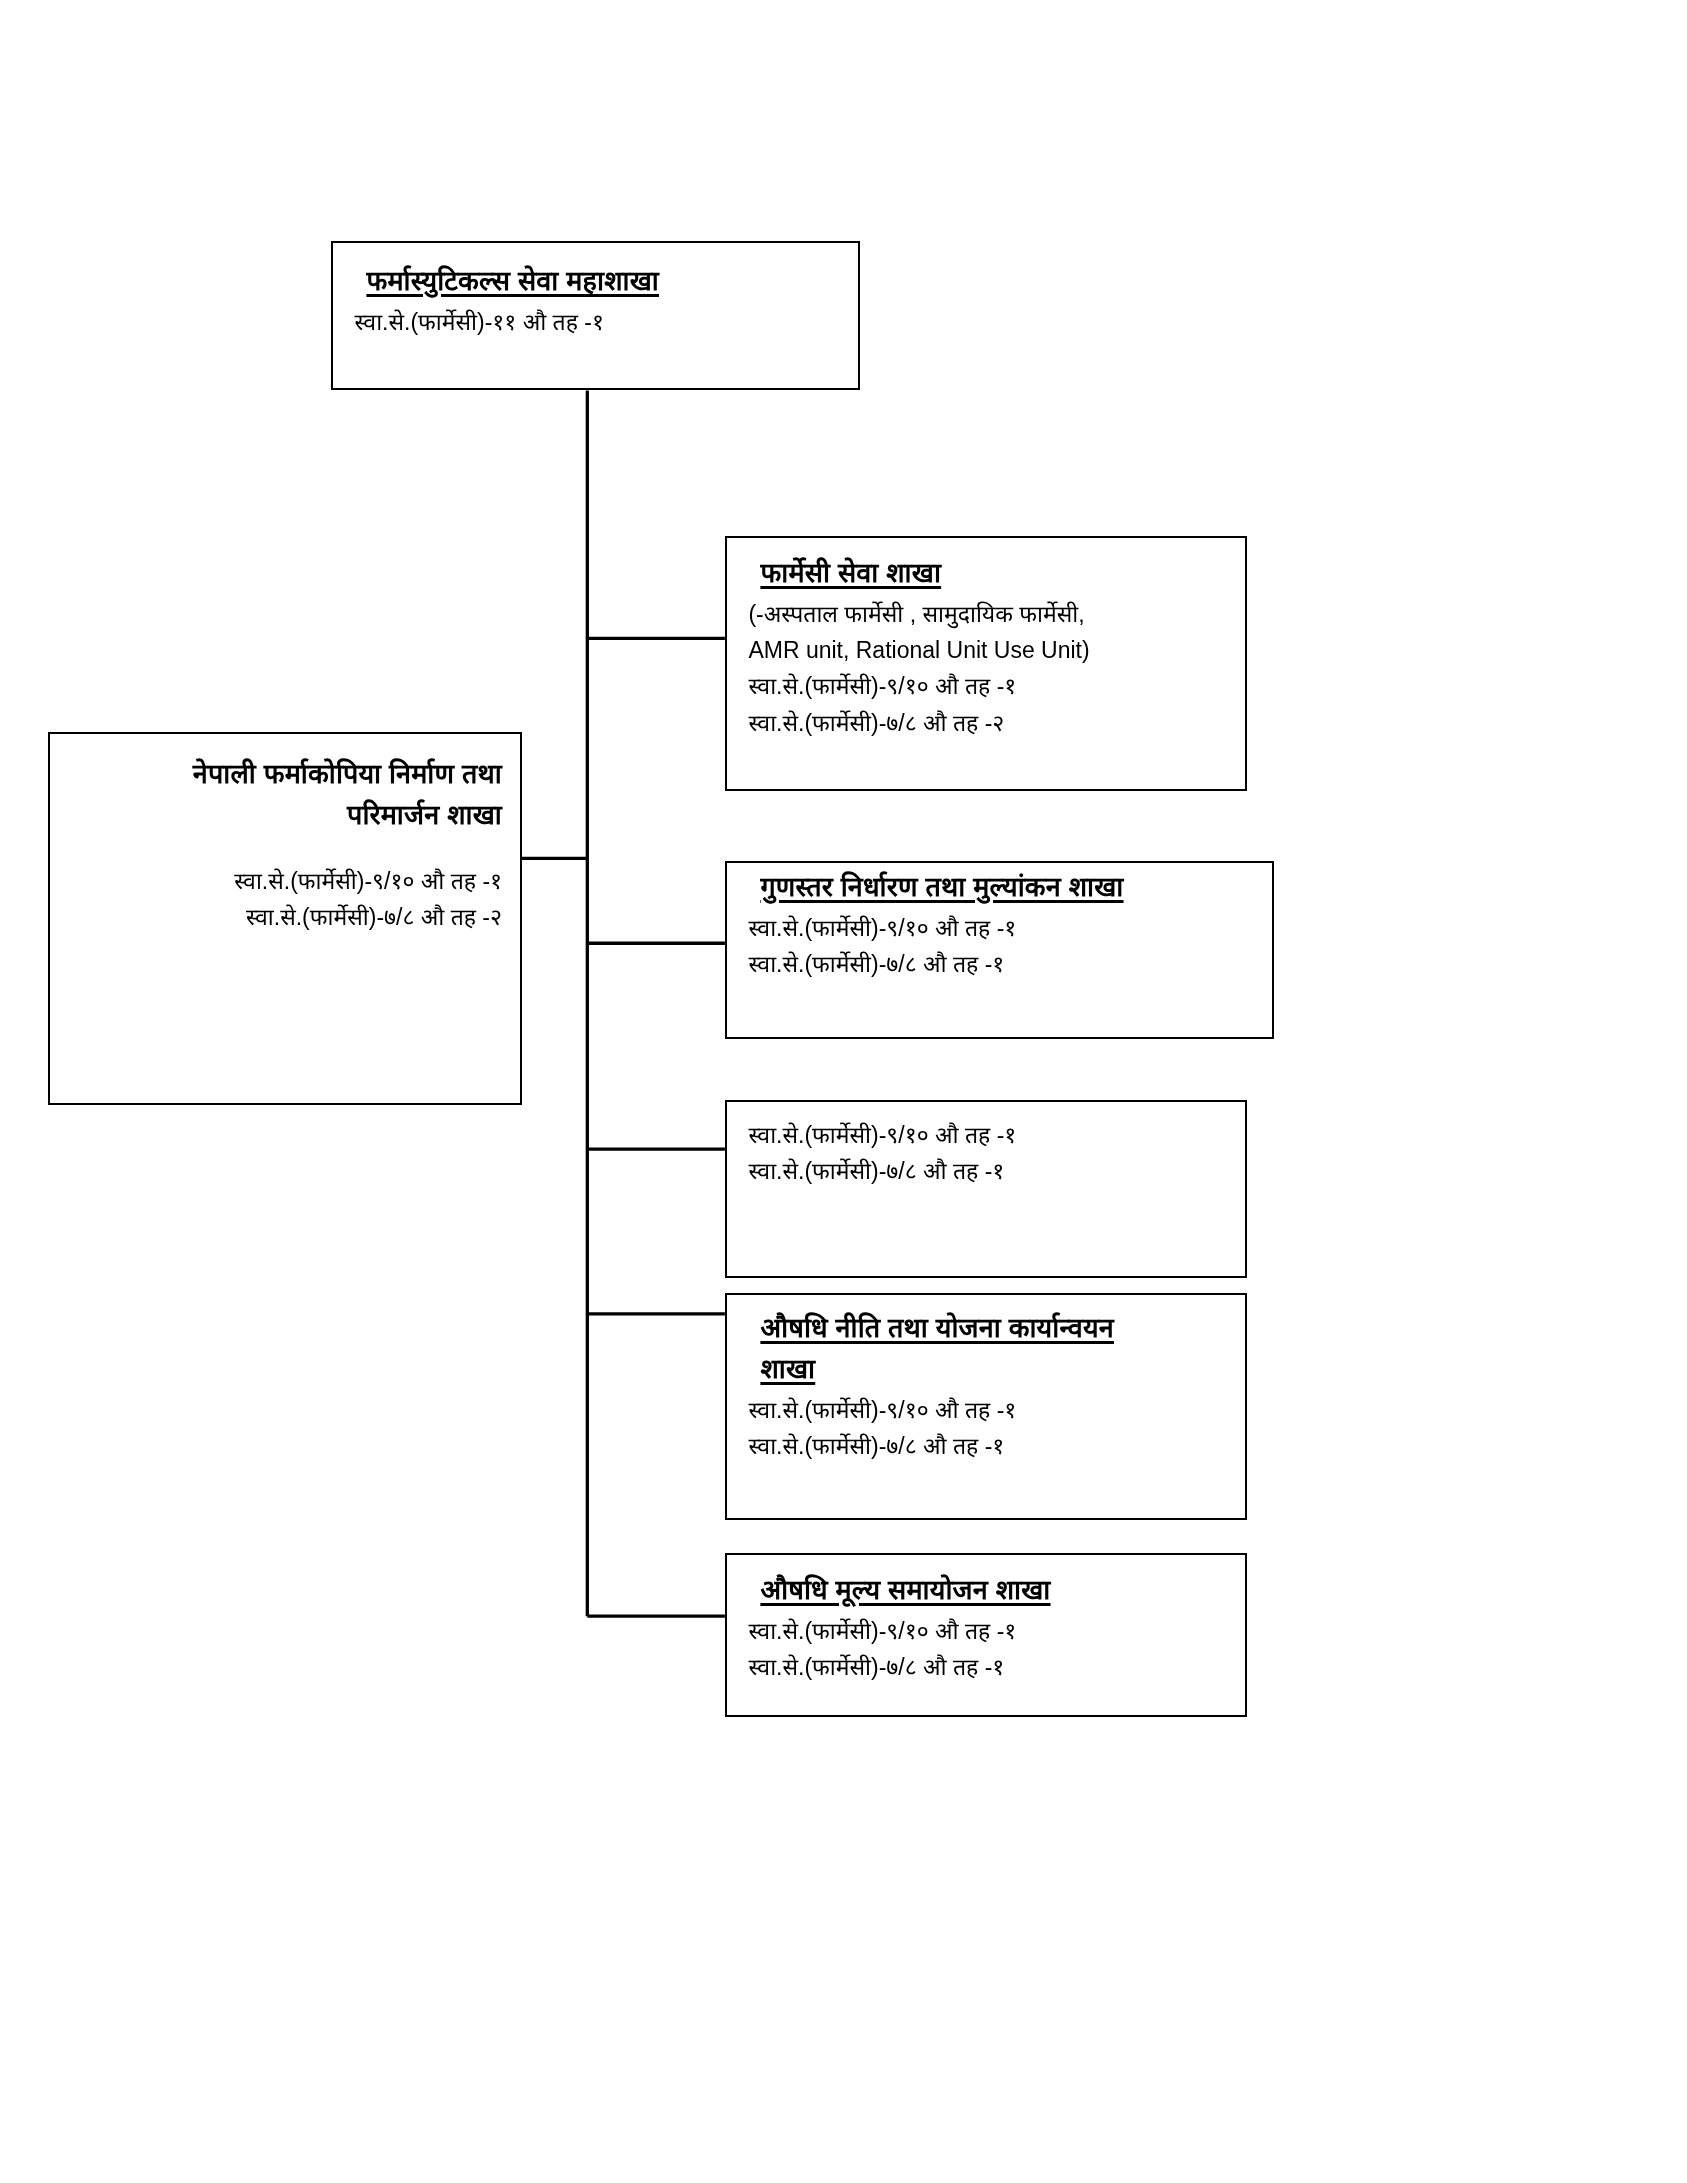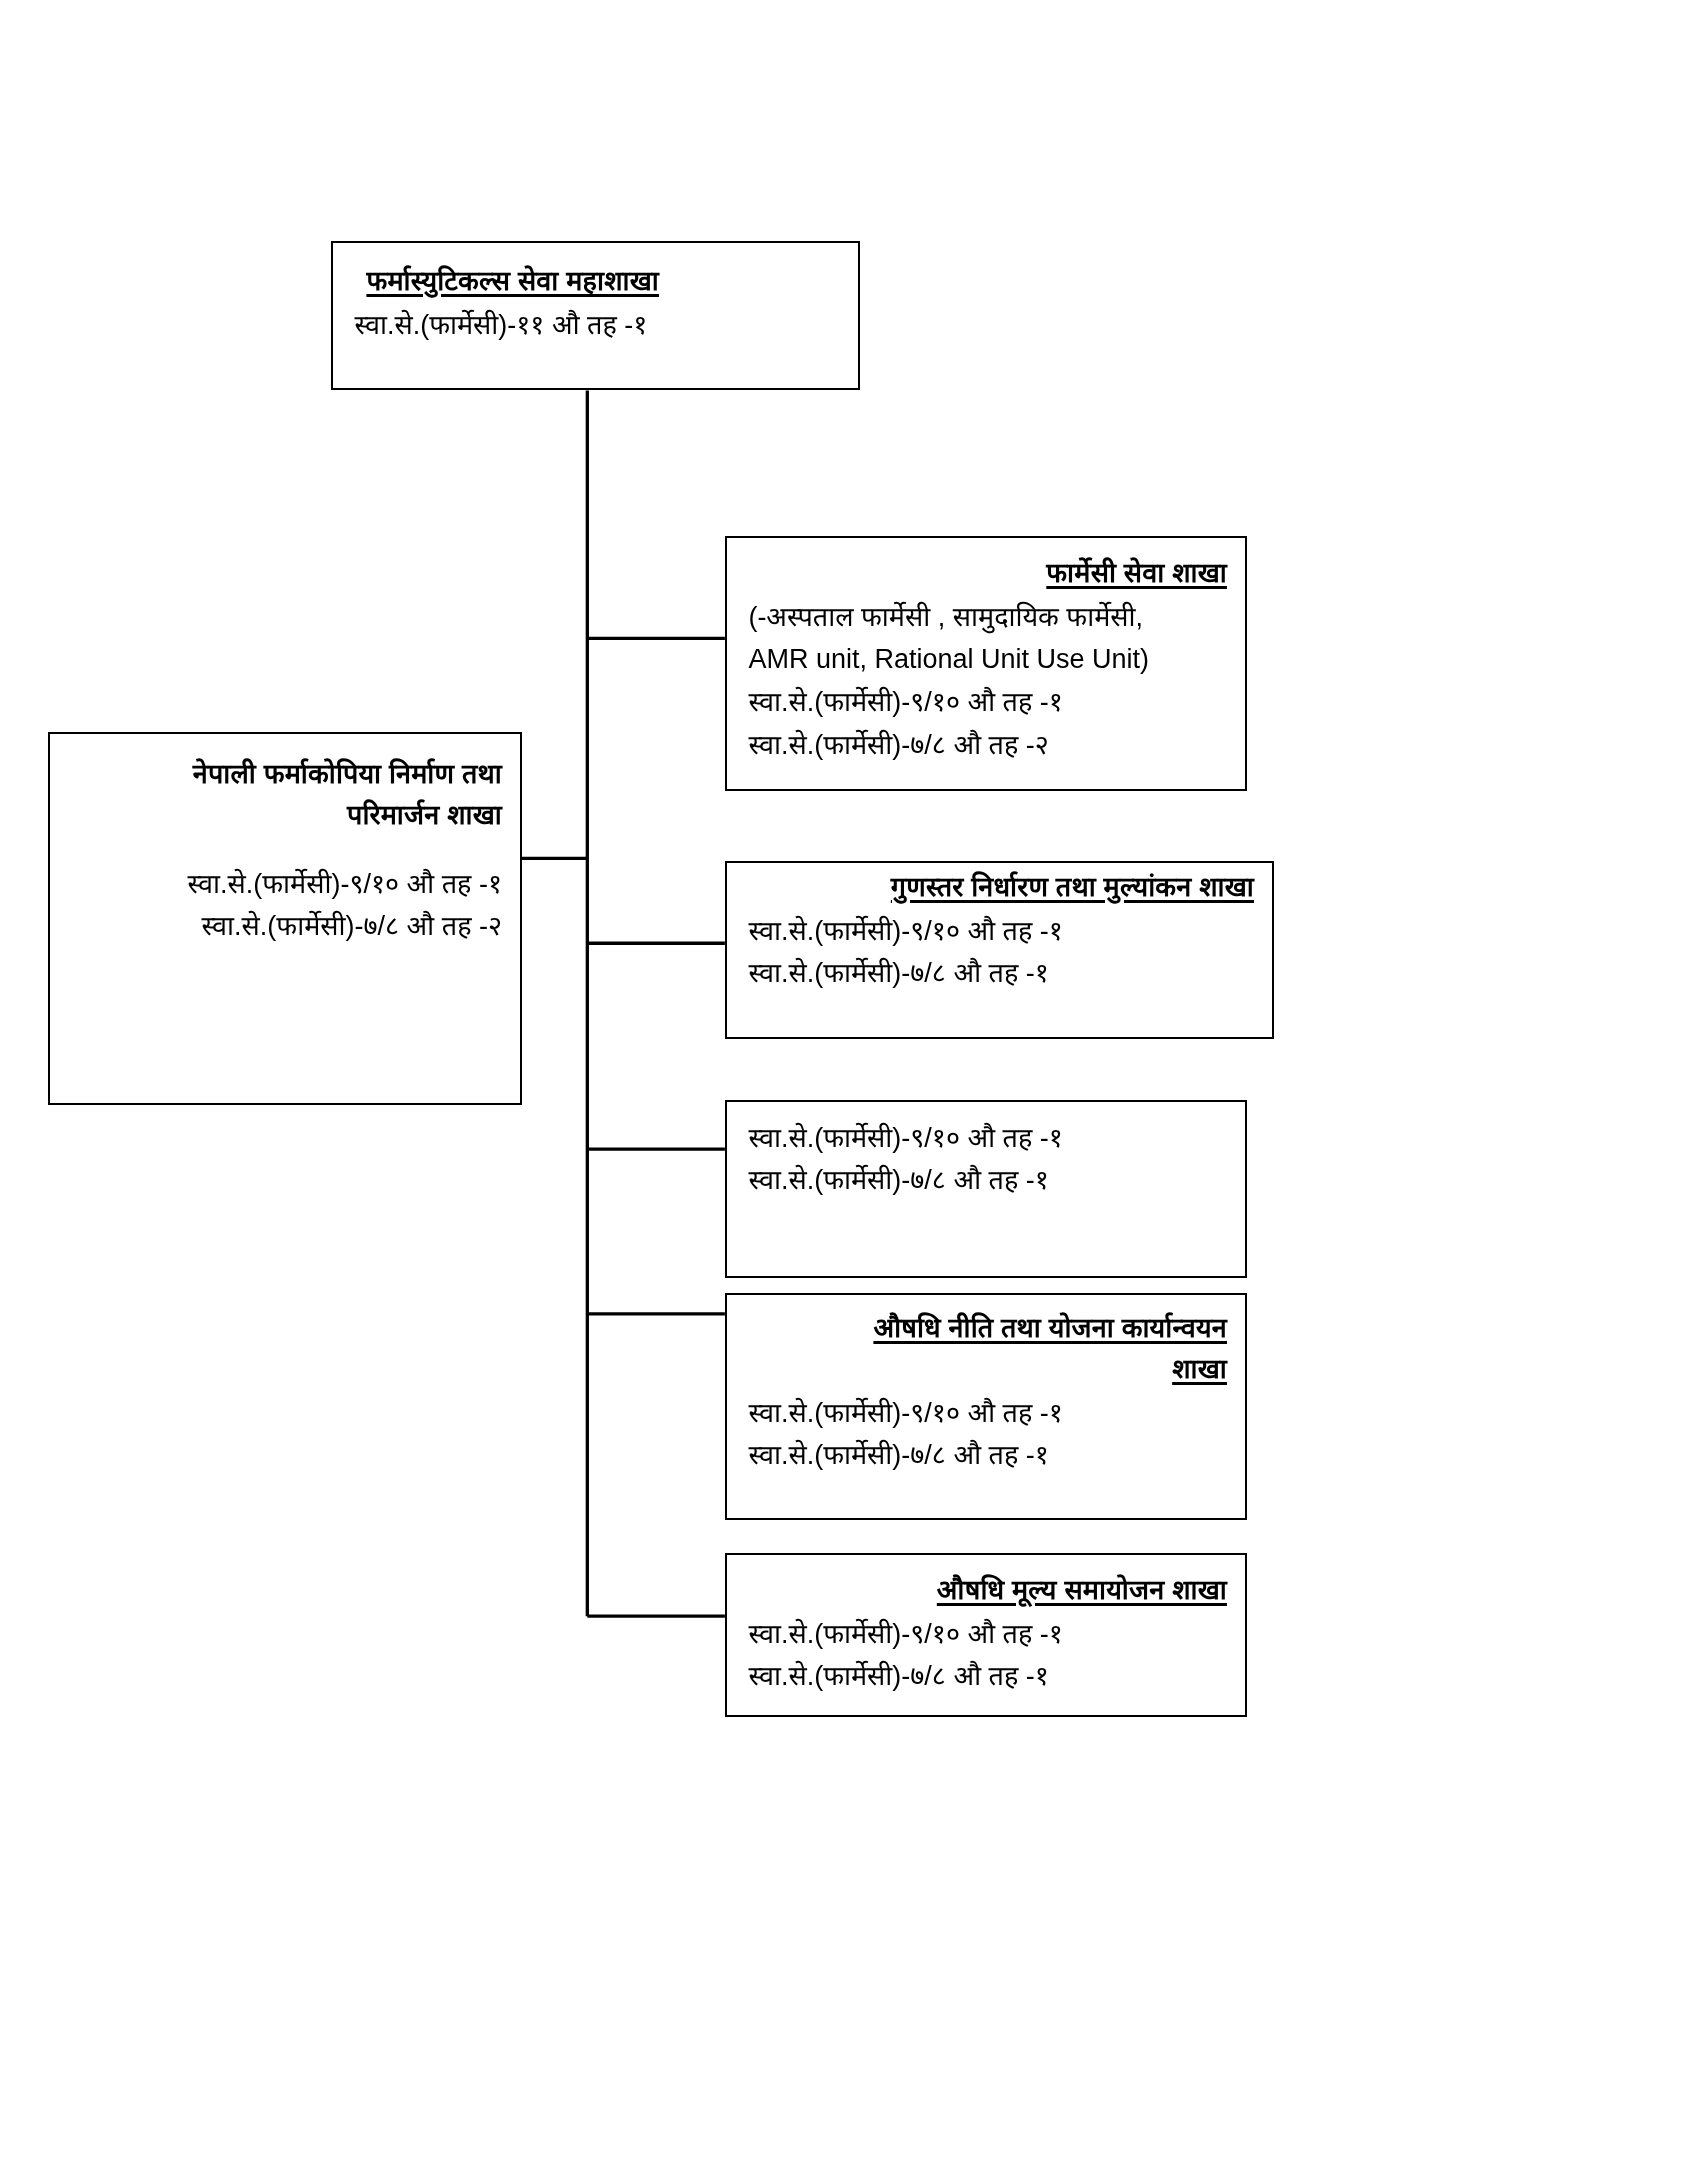--- a/index.html
+++ b/index.html
@@ -38,24 +38,24 @@
     letter-spacing: 0.2px;
     white-space: pre-line;
   }
   .node-title.underlined {
     text-decoration: underline;
     text-underline-offset: 4.1px;
     text-decoration-thickness: 2.5px;
     margin-left: 12px;
   }
   .node-title.center {
-    text-align: right;
+    text-align: left;
   }
   .node-line {
-    font-size: 27px;
+    font-size: 23px;
     line-height: 1.58;
     white-space: pre-line;
   }
   .node-body {
     margin-top: 1.6px;
   }
   .spacer-gap {
     height: 25px;
   }
   

